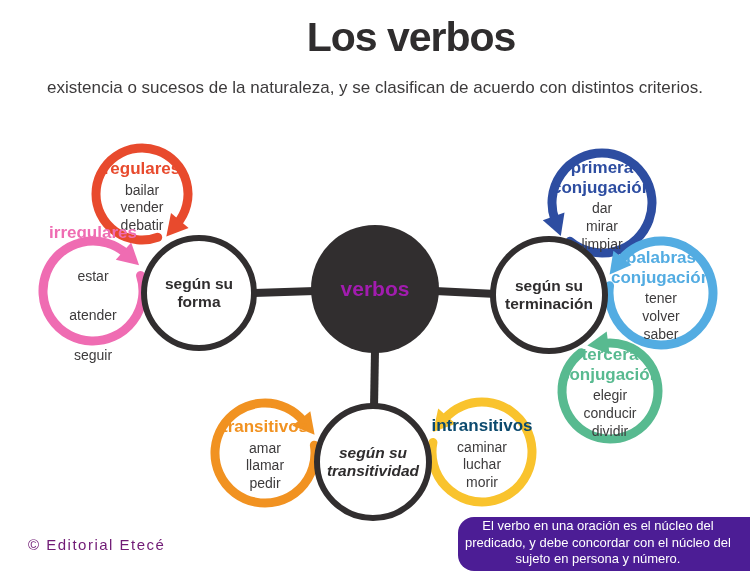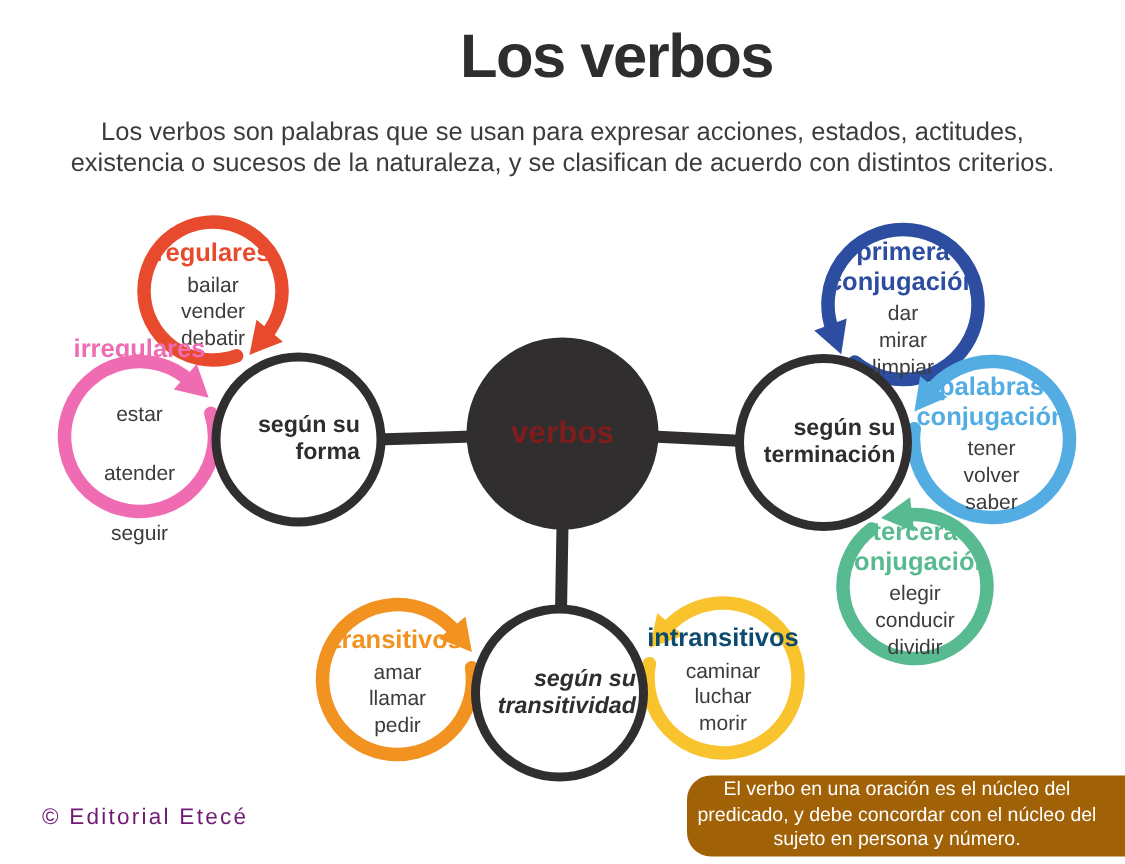--- a/index.html
+++ b/index.html
@@ -24,30 +24,30 @@
   }
 
   .node-text{
     position:absolute;z-index:2;
     transform:translate(-50%,-50%);
     display:flex;flex-direction:column;align-items:center;justify-content:center;
     text-align:center;
   }
   .sat-label{font-size:17px;font-weight:bold;line-height:1.15;margin-bottom:3px;}
   .sat-item{font-size:14px;line-height:1.28;color:#3d3b3c;}
-  .hub-label{font-size:15.5px;font-weight:bold;line-height:1.15;color:#2f2d2e;text-align:right;}
-  .center-label{font-size:21px;font-weight:bold;color:#7f1d1d;}
+  .hub-label{font-size:15.5px;font-weight:bold;line-height:1.15;color:#2f2d2e;}
+  .center-label{font-size:21px;font-weight:bold;color:#a21caf;}
 
   .copyright{
     position:absolute;left:28px;top:536px;z-index:3;
     font-size:15px;letter-spacing:1.5px;color:#701a75;
   }
   .note-box{
     position:absolute;left:458px;top:517px;width:292px;height:54px;z-index:3;
-    background:#a16207;border-radius:16px 0 0 16px;
+    background:#4c1d95;border-radius:16px 0 0 16px;
     display:flex;align-items:center;justify-content:center;
     box-sizing:border-box;padding:4px 12px 6px 0;
   }
   .note-text{
     color:#ffffff;font-size:13px;line-height:1.26;text-align:center;
   }
 </style>
 </head>
 <body>
 
@@ -73,21 +73,20 @@
       <polygon points="609.6,274.4 613.4,250.8 631.5,264.9" fill="#53ace2"></polygon>
       <polygon points="587.3,345.4 606.7,331.5 609.5,354.3" fill="#58ba90"></polygon>
       <polygon points="314.6,434.7 292.4,425.7 310.3,411.2" fill="#f19221"></polygon>
       <polygon points="433.1,432.0 438.2,408.6 455.6,423.7" fill="#f9c32d"></polygon>
       <circle cx="375" cy="289" r="64" fill="#312e2f"></circle>
     </svg>
 
   <div class="page-title">Los verbos</div>
 
   <div class="page-subtitle">
-    <div>Los verbos son palabras que se usan para expresar acciones, estados, actitudes,</div>
     <div>existencia o sucesos de la naturaleza, y se clasifican de acuerdo con distintos criterios.</div>
   </div>
 
   <div class="node-text" style="left:375px;top:289px;width:120px;">
     <div class="center-label">verbos</div>
   </div>
 
   <div class="node-text" style="left:199px;top:293px;width:82px;">
     <div class="hub-label">según su forma</div>
   </div>

